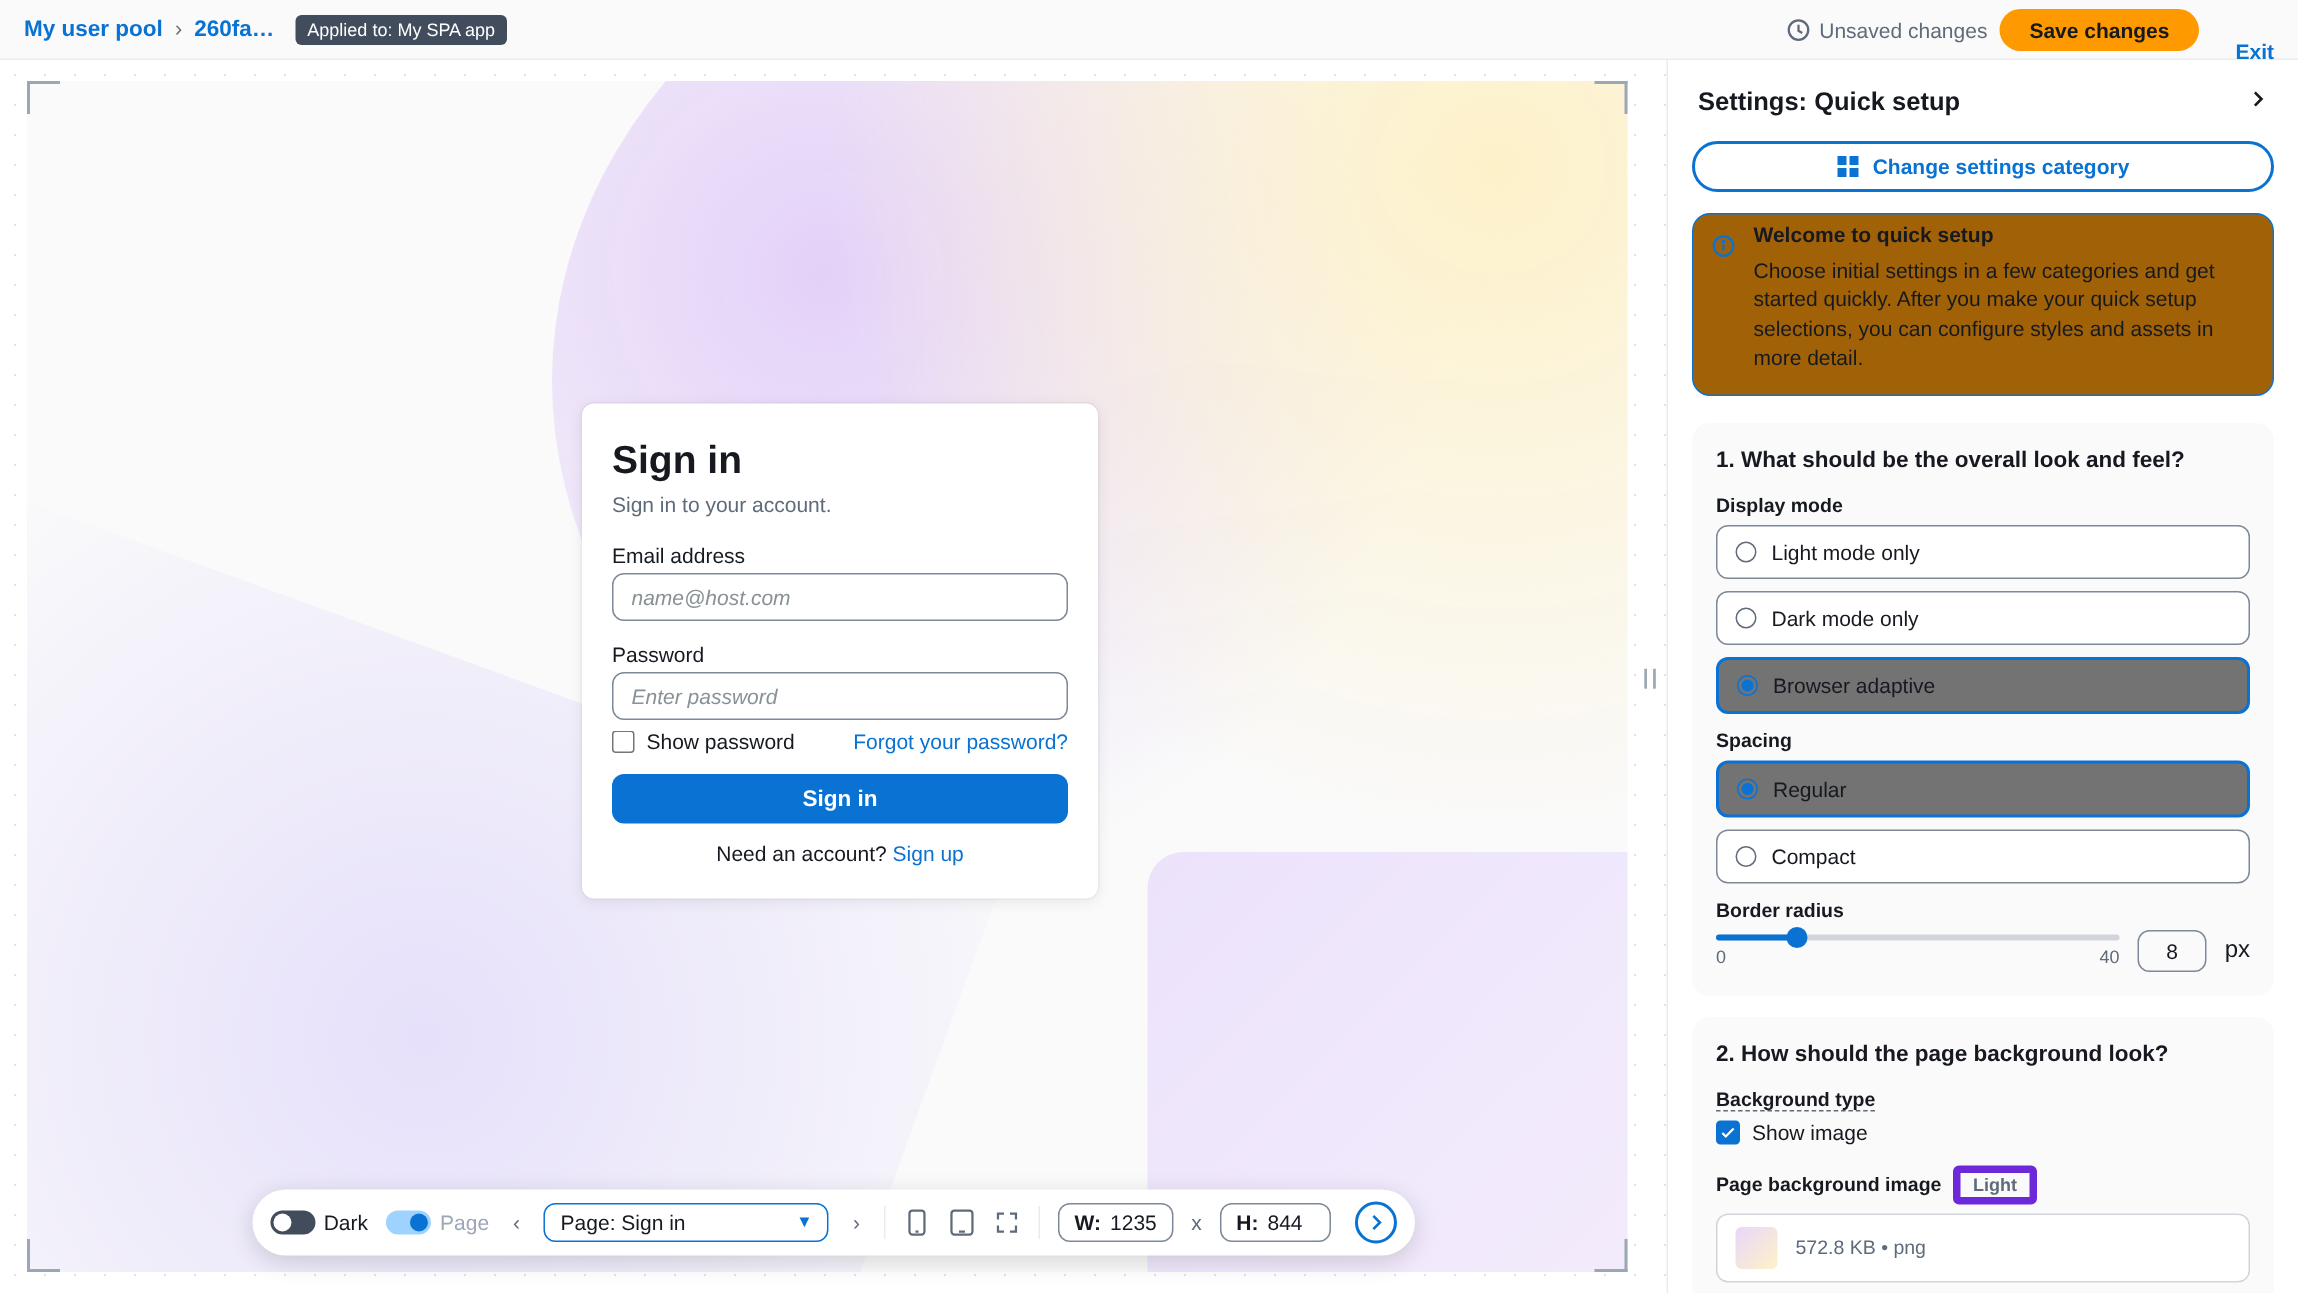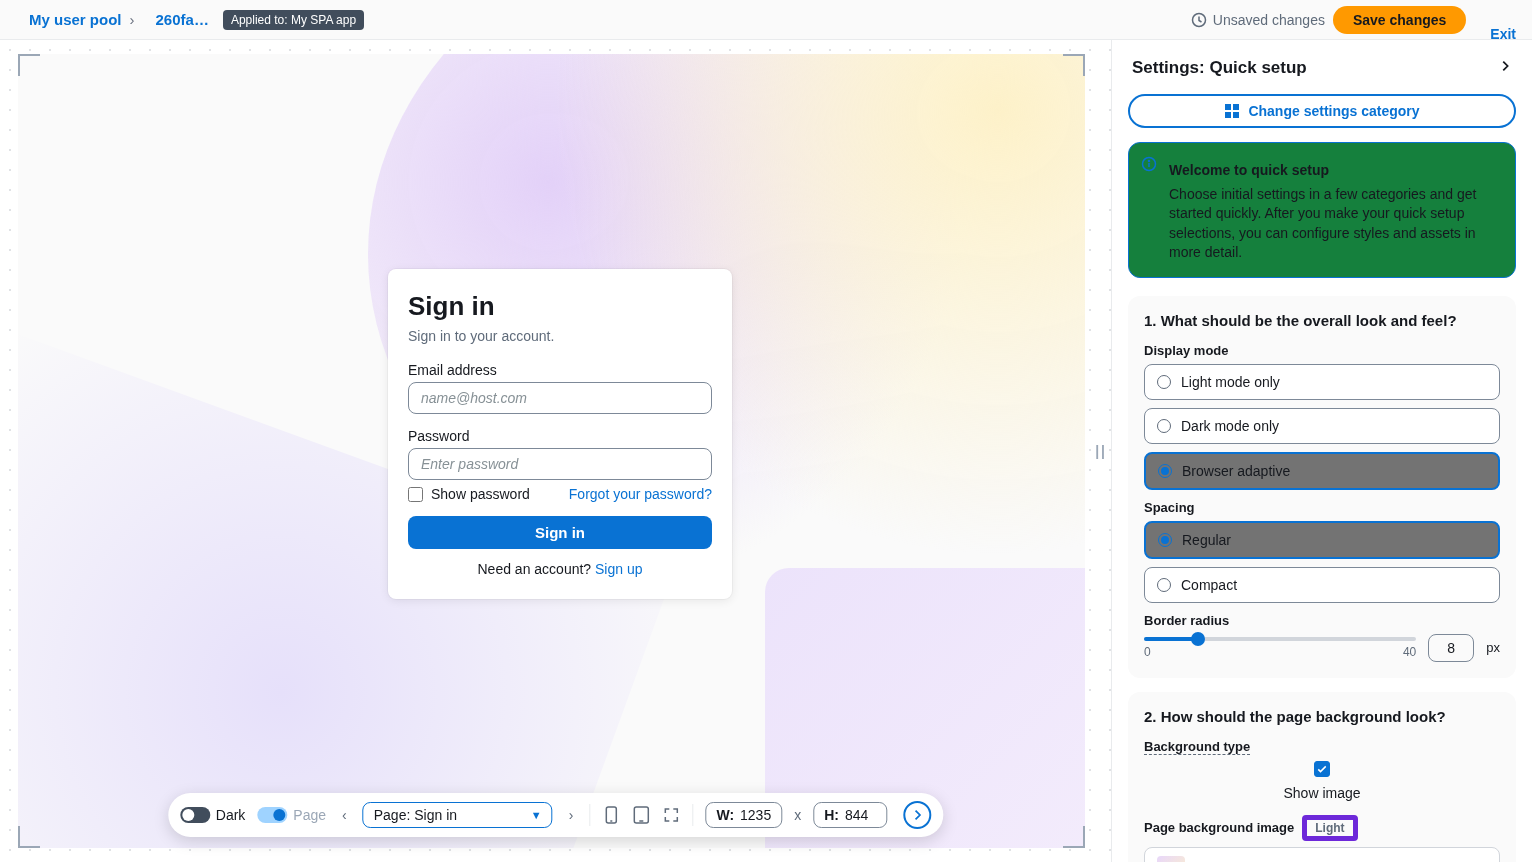--- a/index.html
+++ b/index.html
@@ -28,21 +28,20 @@
       padding: 0 16px;
       border-bottom: 1px solid #e9ebed;
       background: #fafafa;
       gap: 8px;
     }
     .breadcrumb-link {
       color: #0972d3;
       font-weight: 700;
       cursor: pointer;
       font-size: 15px;
-      margin-left: 13px;
     }
     .breadcrumb-sep {
       color: #6b7280;
       font-size: 15px;
     }
     .badge {
       background: #414d5c;
       color: #fff;
       border-radius: 4px;
       padding: 3px 8px;
@@ -327,23 +326,23 @@
       color: #0972d3;
       font-weight: 700;
       font-size: 14px;
       cursor: pointer;
       background: #fff;
       margin-bottom: 14px;
     }
     .change-cat-btn svg { width: 16px; height: 16px; }
     .info-box {
       border: 1px solid #0972d3;
-      background: #15803d;
+      background: #a16207;
       border-radius: 12px;
-      padding: 18px 14px 14px 40px;
+      padding: 4px 14px 14px 40px;
       position: relative;
       margin-bottom: 18px;
       font-size: 14px;
       line-height: 1.4;
     }
     .info-box .ih {
       font-weight: 800;
       margin-bottom: 4px;
     }
     .info-box .info-i {
@@ -437,23 +436,23 @@
       margin-top: 4px;
     }
     .num-box {
       border: 1px solid #7d8998;
       border-radius: 8px;
       padding: 5px 12px;
       width: 46px;
       text-align: center;
       font-size: 14px;
     }
-    .px-lbl { font-size: 13px; color: #16191f; }
+    .px-lbl { font-size: 16px; color: #16191f; }
     .dotted-underline { border-bottom: 1px dashed #5f6b7a; display: inline-block; }
-    .check-row { display: flex; align-items: center; gap: 8px; margin-bottom: 14px; flex-direction: column; }
+    .check-row { display: flex; align-items: flex-end; gap: 8px; margin-bottom: 14px; }
     .checkbox {
       width: 16px; height: 16px;
       border: 1px solid #0972d3;
       background: #0972d3;
       border-radius: 3px;
       display: flex; align-items: center; justify-content: center;
     }
     .checkbox svg { width: 12px; height: 12px; color: #fff; }
     .chip {
       border: 5px solid #6d28d9;

